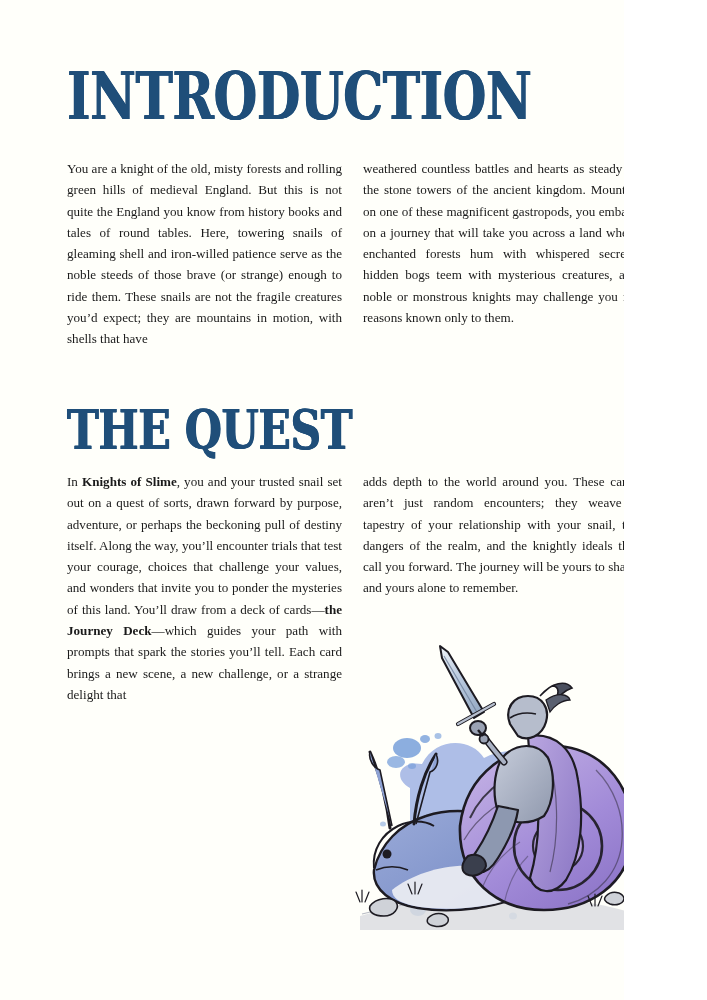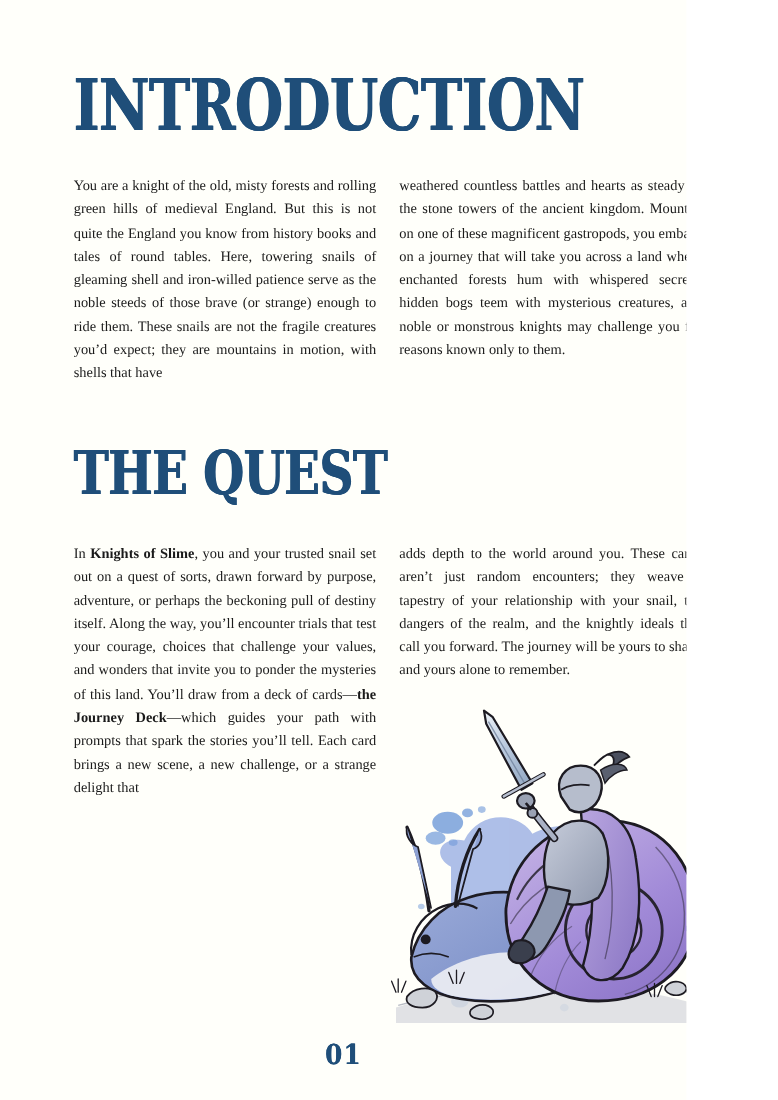--- a/index.html
+++ b/index.html
@@ -67,21 +67,21 @@
     text-justify: inter-word;
     font-family: "Liberation Serif", serif;
     font-size: 13.1px;
     line-height: 21.3px;
     color: #1a1a1a;
     hyphens: none;
   }
   .body-text b { font-weight: bold; }
 
   #sec1-cols { top: 158px; }
-  #sec2-cols { top: 492px; }
+  #sec2-cols { top: 471px; }
 
   
   .illustration {
     position: absolute;
     left: 352px;
     top: 638px;
     width: 295px;
     height: 292px;
   }
   .illustration svg { display: block; width: 100%; height: 100%; }
@@ -261,15 +261,14 @@
         <g stroke="#1d1b22" stroke-width="1.2" fill="none" stroke-linecap="round">
           <path d="M8 264 L4 254 M10 264 L10 252 M13 264 L17 254"></path>
           <path d="M60 256 L56 246 M63 256 L63 244 M66 256 L70 246"></path>
           <path d="M240 268 L236 258 M243 268 L243 256 M246 268 L250 258"></path>
           <path d="M276 272 L272 262 M279 272 L279 260 M282 272 L286 262"></path>
         </g>
       </g>
     </svg>
   </div>
 
-  <div id="page-number" class="blackletter">01</div>
 
 </div>
 
 </body></html>

